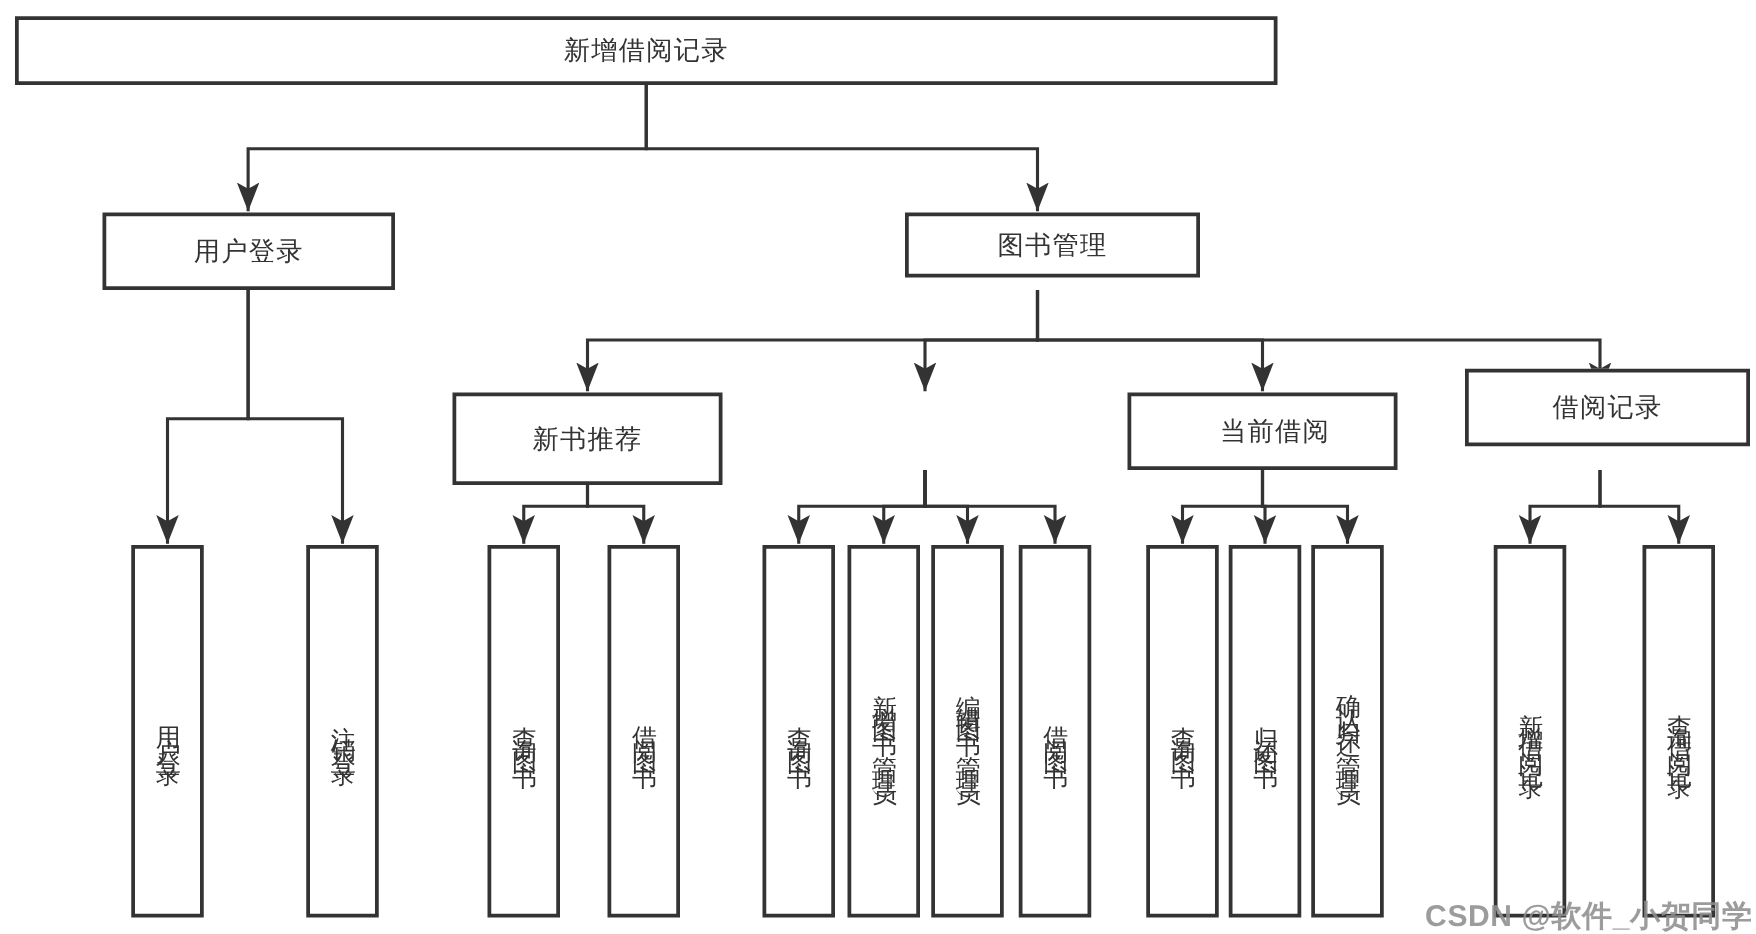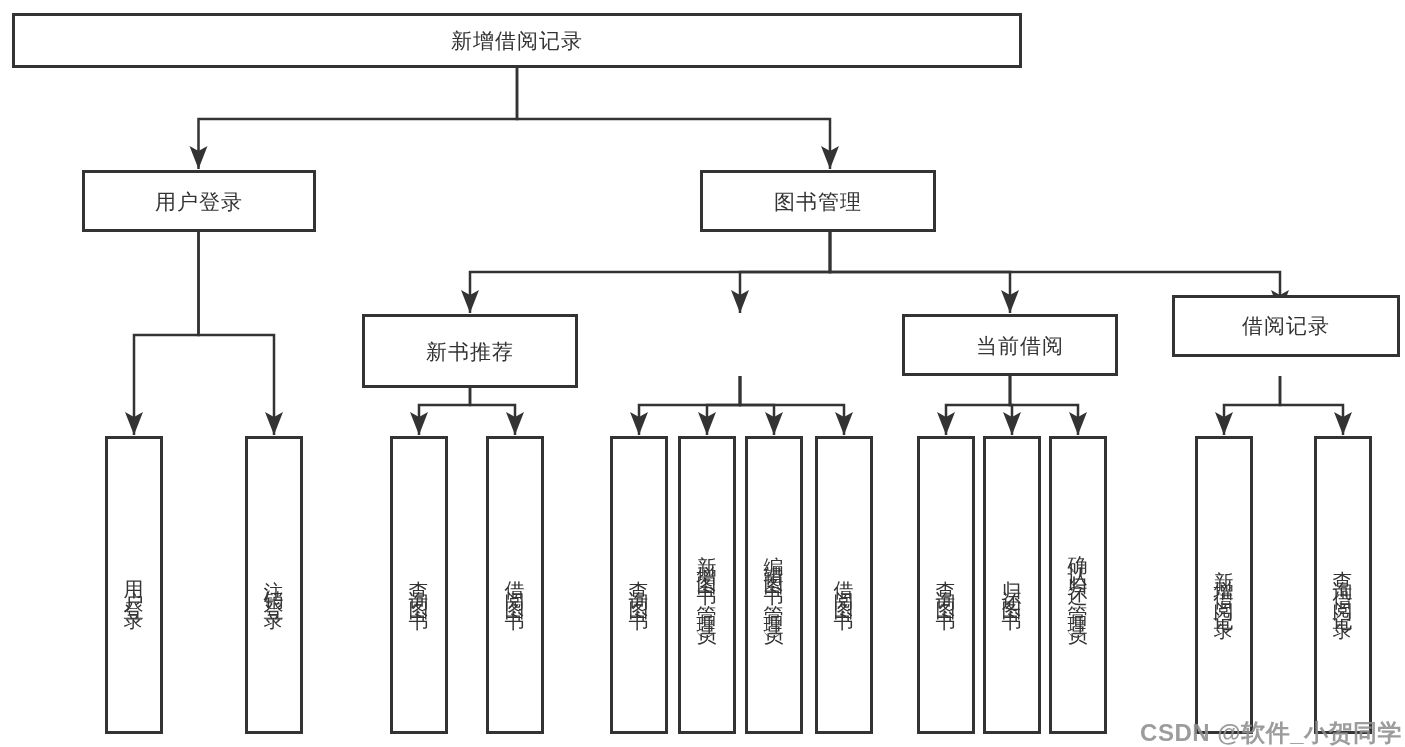--- a/index.html
+++ b/index.html
@@ -100,21 +100,21 @@
     </g>
   </svg>
 
   <div class="box" style="left:12px; top:13px; width:1010px; height:55px;">
     <span class="hlabel">新增借阅记录</span>
   </div>
 
   <div class="box" style="left:82px; top:170px; width:234px; height:62px;">
     <span class="hlabel">用户登录</span>
   </div>
-  <div class="box" style="left:700px; top:170px; width:236px; height:62px;text-align:center;">
+  <div class="box" style="left:724px; top:170px; width:236px; height:52px;text-align:center;">
     <span class="hlabel">图书管理</span>
   </div>
 
   <div class="box" style="left:362px; top:314px; width:216px; height:74px;">
     <span class="hlabel">新书推荐</span>
   </div>
   <div class="box" style="left:902px; top:314px; width:216px; height:62px;padding-left:20px;">
     <span class="hlabel">当前借阅</span>
   </div>
   <div class="box" style="left:1172px; top:295px; width:228px; height:62px;font-family:Liberation Serif, serif;">

